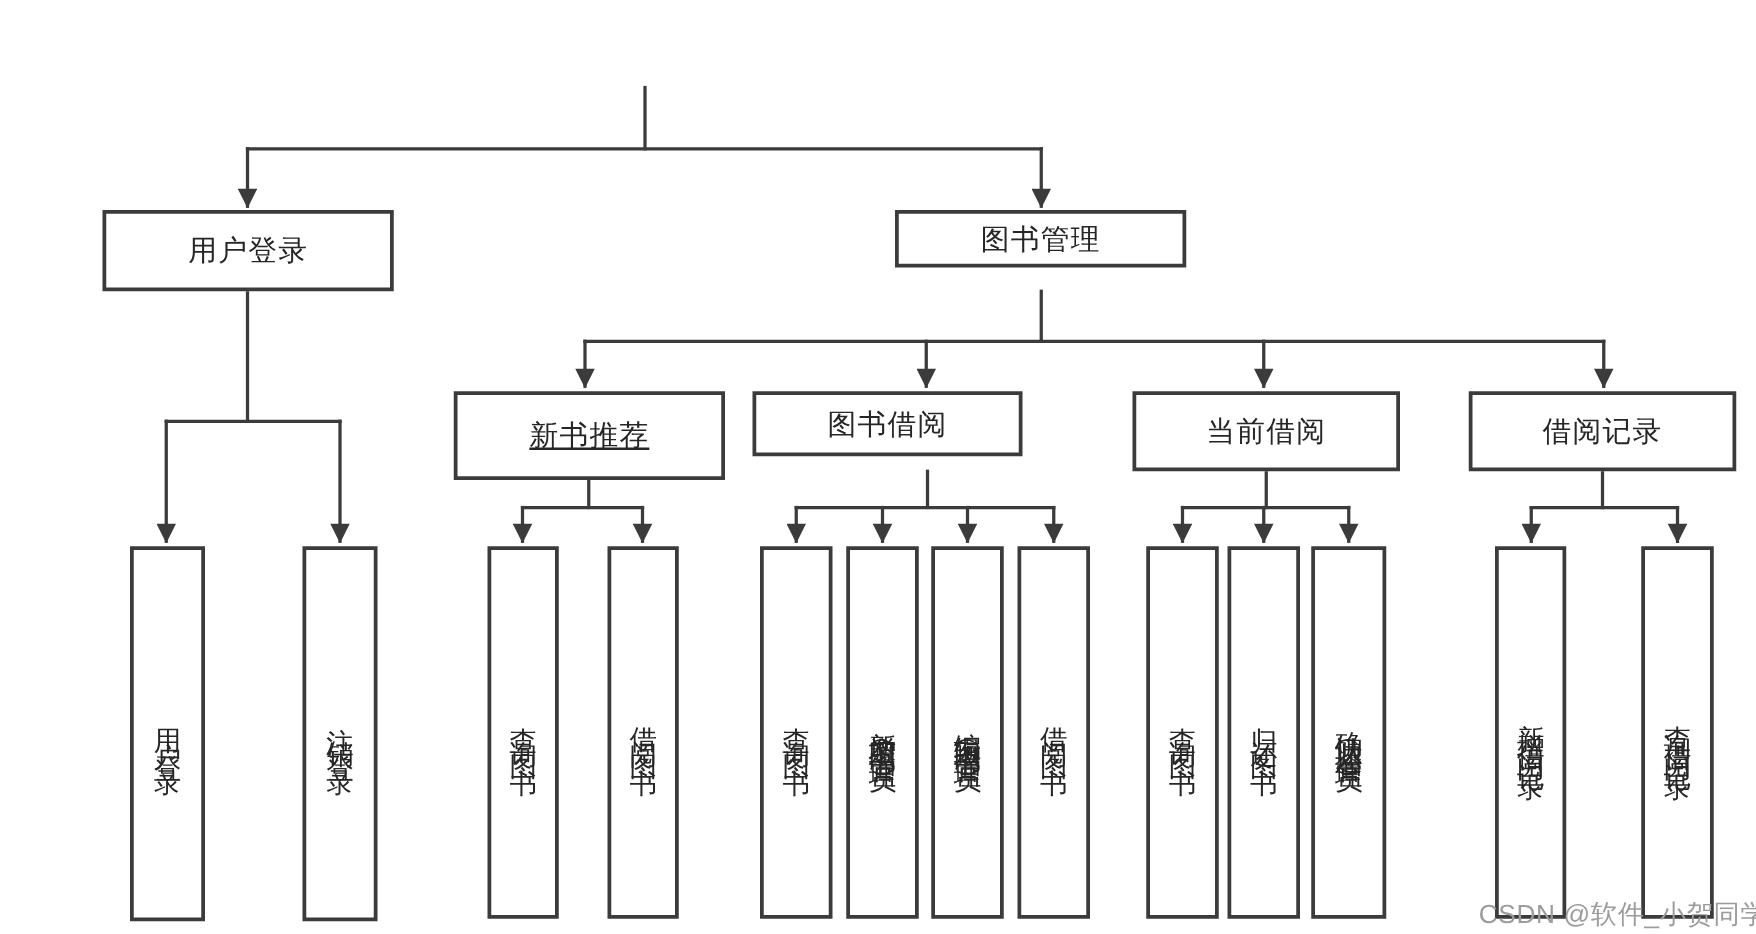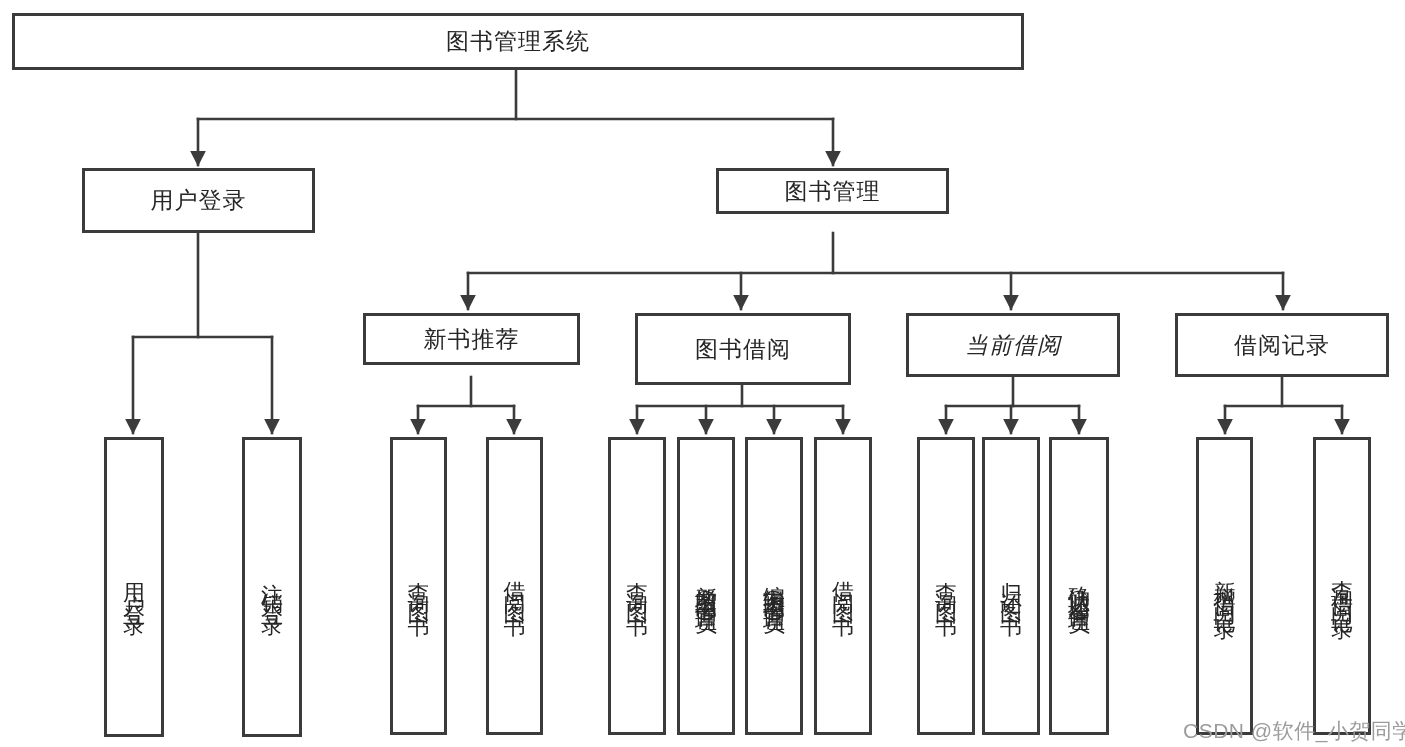--- a/index.html
+++ b/index.html
@@ -115,28 +115,27 @@
     <line x1="946" y1="406" x2="946" y2="433" marker-end="url(#arrow)"></line>
     <line x1="1011" y1="406" x2="1011" y2="433" marker-end="url(#arrow)"></line>
     <line x1="1079" y1="406" x2="1079" y2="433" marker-end="url(#arrow)"></line>
 
     <line x1="1282" y1="377" x2="1282" y2="406"></line>
     <line x1="1225" y1="406" x2="1342" y2="406"></line>
     <line x1="1225" y1="406" x2="1225" y2="433" marker-end="url(#arrow)"></line>
     <line x1="1342" y1="406" x2="1342" y2="433" marker-end="url(#arrow)"></line>
   </svg>
 
-  <div class="node h-node" style="left:12px; top:13px; width:1012px; height:57px;">图书管理系统</div>
 
   <div class="node h-node" style="left:82px; top:168px; width:233px; height:65px;">用户登录</div>
   <div class="node h-node" style="left:716px; top:168px; width:233px; height:46px;">图书管理</div>
 
-  <div class="node h-node" style="left:363px; top:313px; width:217px; height:52px;">新书推荐</div>
-  <div class="node h-node" style="left:635px; top:313px; width:216px; height:72px;">图书借阅</div>
-  <div class="node h-node" style="left:906px; top:313px; width:214px; height:64px;font-style:italic;">当前借阅</div>
+  <div class="node h-node" style="left:363px; top:313px; width:217px; height:71px;text-decoration:underline;">新书推荐</div>
+  <div class="node h-node" style="left:602px; top:313px; width:216px; height:52px;">图书借阅</div>
+  <div class="node h-node" style="left:906px; top:313px; width:214px; height:64px;">当前借阅</div>
   <div class="node h-node" style="left:1175px; top:313px; width:214px; height:64px;">借阅记录</div>
 
   <div class="node v-node ls4" style="left:104px; top:437px; width:60px; height:300px;">用户登录</div>
   <div class="node v-node ls4" style="left:242px; top:437px; width:60px; height:300px;">注销登录</div>
 
   <div class="node v-node ls4" style="left:390px; top:437px; width:57px; height:298px;">查询图书</div>
   <div class="node v-node ls4" style="left:486px; top:437px; width:57px; height:298px;">借阅图书</div>
 
   <div class="node v-node ls4" style="left:608px; top:437px; width:58px; height:298px;">查询图书</div>
   <div class="node v-node ls9" style="left:677px; top:437px; width:58px; height:298px;">新增图书（管理员）</div>

